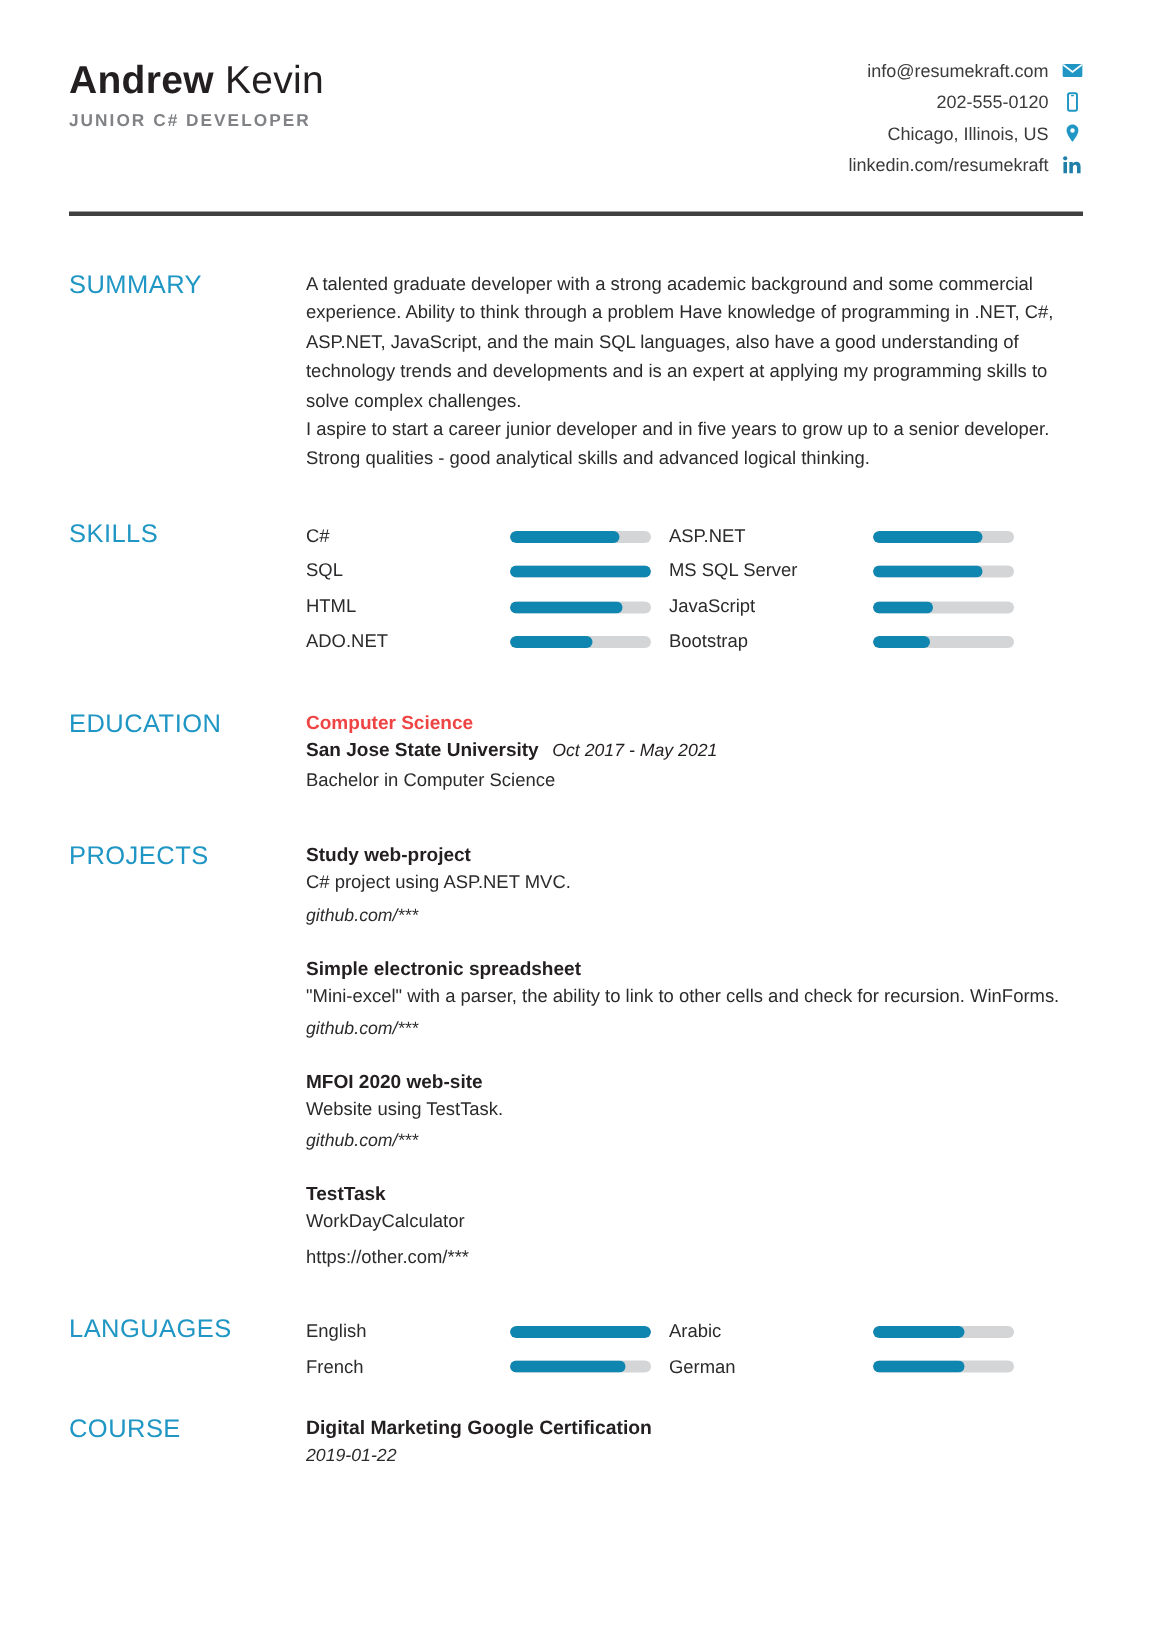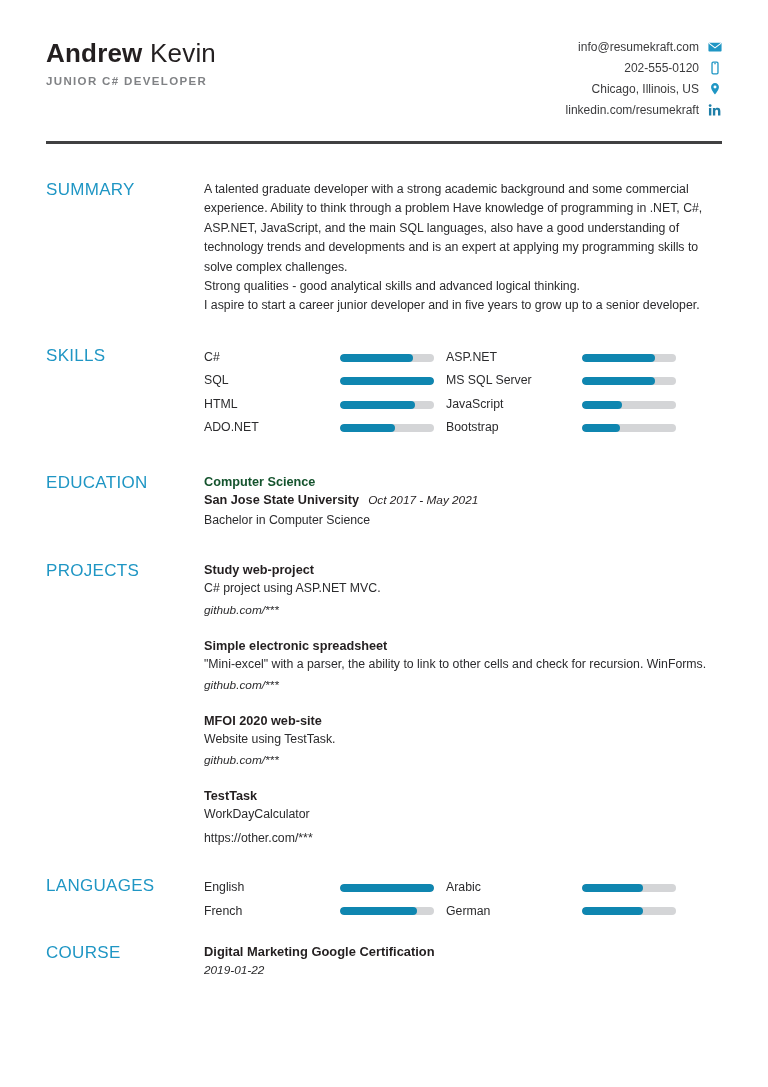--- a/index.html
+++ b/index.html
@@ -141,21 +141,21 @@
     height: 8px;
     border-radius: 4px;
     background: #0f86b0;
   }
 
   
   #education-section { margin-top: 33px; }
   .edu-degree {
     font-size: 12.7px;
     font-weight: bold;
-    color: #14532d;
+    color: #ef4444;
     line-height: 18.5px;
   }
   .edu-line {
     display: flex;
     align-items: baseline;
     gap: 9px;
     line-height: 18.5px;
   }
   .edu-school {
     font-size: 12.7px;
@@ -278,22 +278,22 @@
     </div>
   </div>
 
   <div class="rule"></div>
 
   <div class="section" id="summary-section">
     <div class="section-title">SUMMARY</div>
     <div class="section-body">
       <div class="summary-text">
         <p>A talented graduate developer with a strong academic background and some commercial experience. Ability to think through a problem Have knowledge of programming in .NET, C#, ASP.NET, JavaScript, and the main SQL languages, also have a good understanding of technology trends and developments and is an expert at applying my programming skills to solve complex challenges.</p>
+        <p>I aspire to start a career junior developer and in five years to grow up to a senior developer.</p>
         <p>Strong qualities - good analytical skills and advanced logical thinking.</p>
-        <p>I aspire to start a career junior developer and in five years to grow up to a senior developer.</p>
       </div>
     </div>
   </div>
 
   <div class="section" id="skills-section">
     <div class="section-title">SKILLS</div>
     <div class="section-body">
       <div class="bar-grid">
 
         <div class="bar-label">C#</div>

